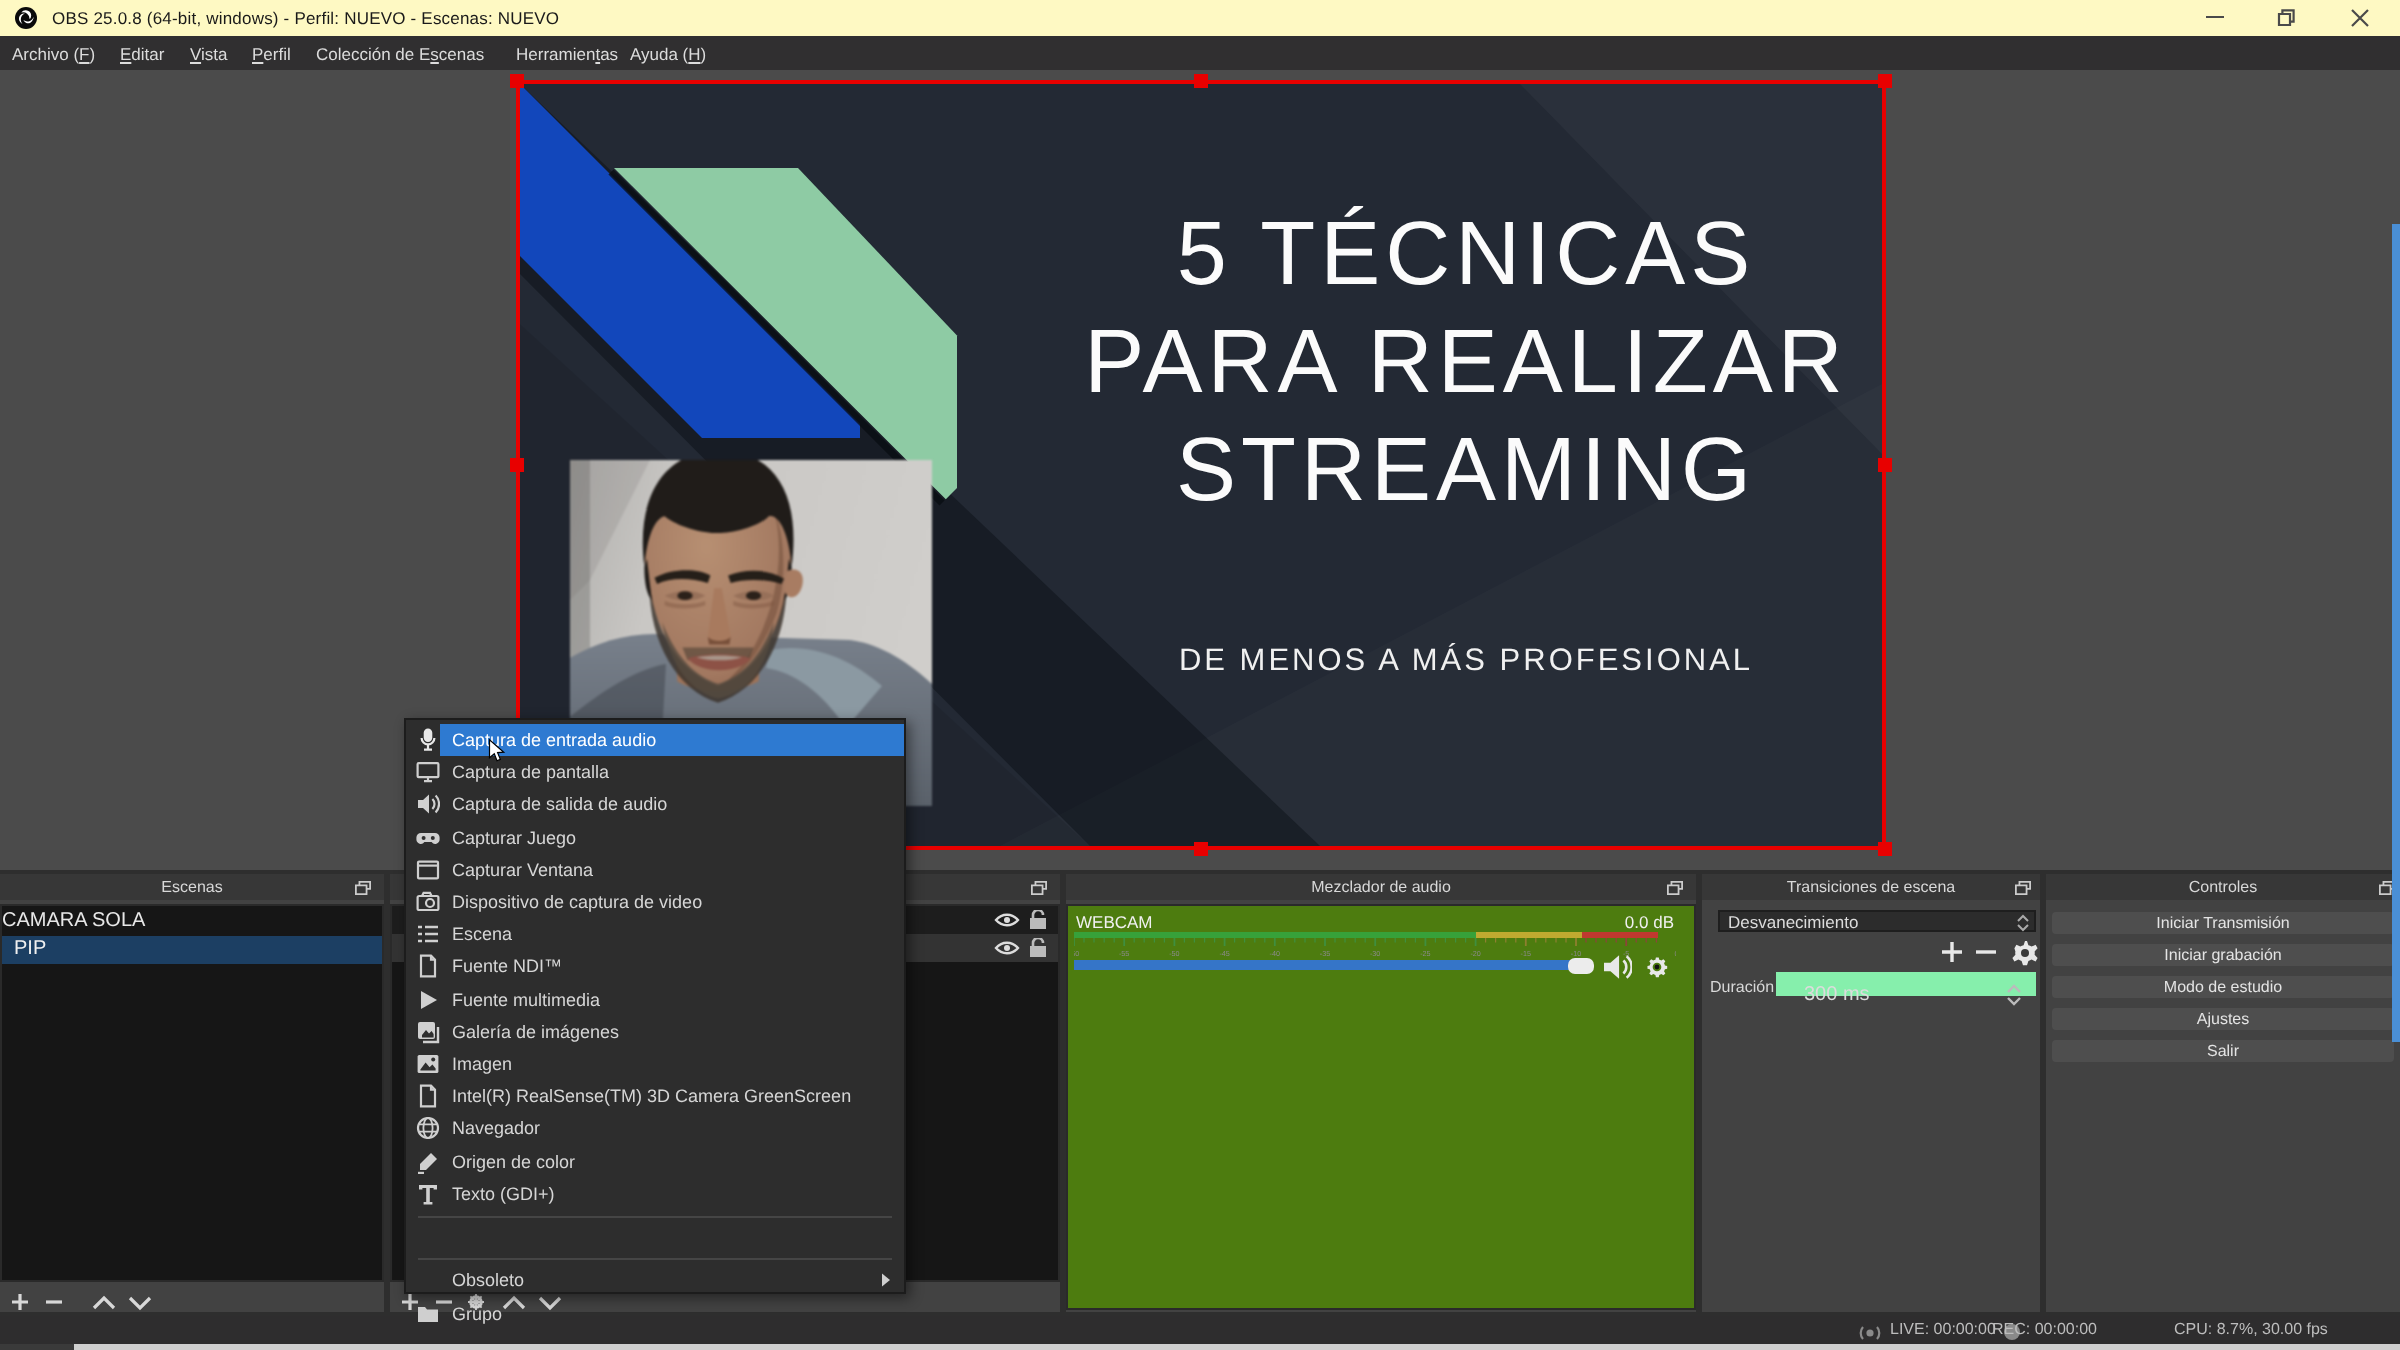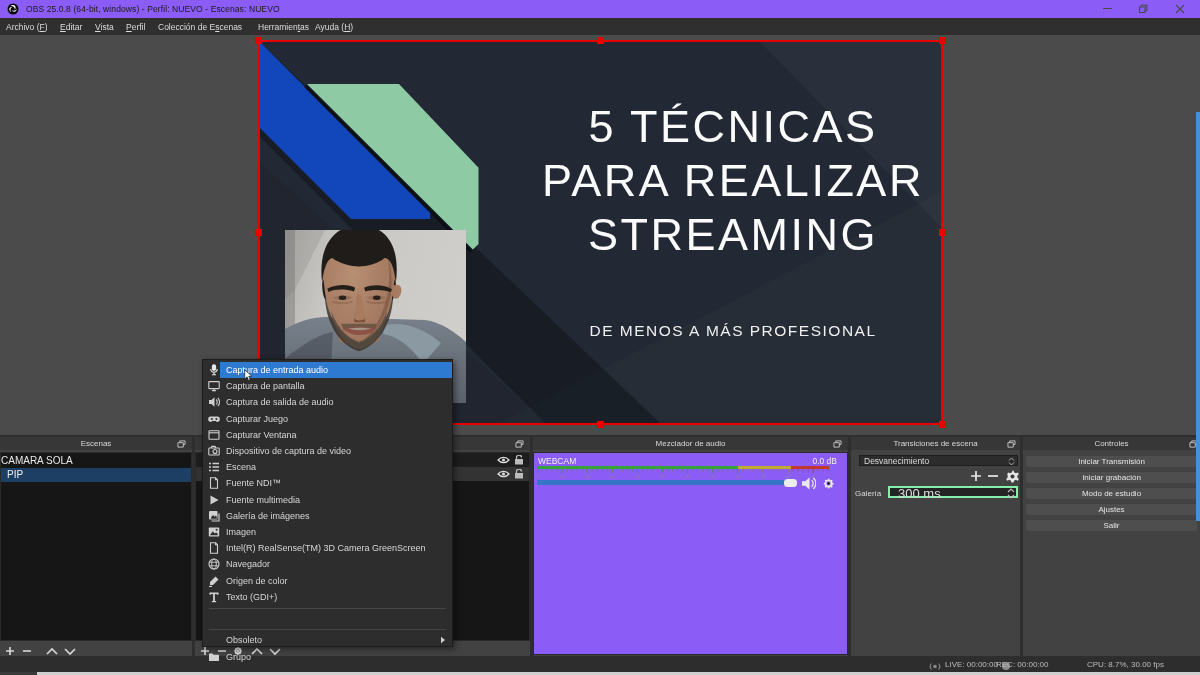--- a/index.html
+++ b/index.html
@@ -1,21 +1,21 @@
 <!DOCTYPE html>
 <html><head>
 <meta charset="utf-8">
 <style>
   * { margin:0; padding:0; box-sizing:border-box; }
   html,body { width:1200px; height:675px; overflow:hidden; }
   body { font-family:"Liberation Sans", sans-serif; position:relative; background:#4b4b4b; }
   .abs { position:absolute; }
 
   
-  #titlebar { left:0; top:0; width:1200px; height:18px; background:#8b5cf6; color:#1a1a1a; font-size:8.5px; }
+  #titlebar { left:0; top:0; width:1200px; height:18px; background:#fef9c3; color:#1a1a1a; font-size:8.5px; }
   #titlebar .txt { position:absolute; left:26px; top:4px; letter-spacing:0.1px; }
 
   
   #menubar { left:0; top:18px; width:1200px; height:17px; background:#302f30; color:#dcdcdc; font-size:8.5px; }
   #menubar span.mi { position:absolute; top:4px; white-space:pre; }
   #menubar u { text-decoration:underline; }
 
   
   #workspace { left:0; top:35px; width:1200px; height:402px; background:#4b4b4b; }
 
@@ -219,21 +219,21 @@
       </svg>
     </div>
   </div>
 
   <div class="dock" style="left:533px; width:315px;">
     <div class="dhead">Mezclador de audio
       <svg class="popout" style="right:6px;" viewBox="0 0 10 9">
           <path d="M3 3 L3 1 L9 1 L9 5 L7 5 M1 3 L7 3 L7 8 L1 8 Z" fill="none" stroke="#ccc" stroke-width="1"></path>
         </svg>
     </div>
-    <div class="list" style="height:203px; background:#8b5cf6;">
+    <div class="list" style="height:203px; background:#4d7c0f;">
       <div style="position:absolute;left:4px;top:3px;color:#f0f0f0;font-size:8.5px;">WEBCAM</div>
       <div style="position:absolute;right:10px;top:3px;color:#f0f0f0;font-size:8.5px;">0.0 dB</div>
 
       <div style="position:absolute;left:3px;top:13px;width:201px;height:3px;background:#37a13a;"></div>
       <div style="position:absolute;left:204px;top:13px;width:53px;height:3px;background:#c0aa30;"></div>
       <div style="position:absolute;left:257px;top:13px;width:38px;height:3px;background:#c0392f;"></div>
 
       <svg width="301" height="10" viewBox="0 0 301 10" style="position:absolute;left:3px;top:16px;">
 <line x1="0.0" y1="0" x2="0.0" y2="4" stroke="#3f8f3f" stroke-width="0.9"></line>
           <line x1="5.0" y1="0" x2="5.0" y2="2.2" stroke="#3f8f3f" stroke-width="0.6"></line>
@@ -334,22 +334,22 @@
         </svg>
     </div>
     <svg width="50" height="13" viewBox="0 0 50 13" style="position:absolute;left:119px;top:33px;">
       <path d="M6 1 L6 11 M1 6 L11 6" stroke="#e8e8e8" stroke-width="1.7"></path>
       <path d="M18 6 L28 6" stroke="#e8e8e8" stroke-width="1.7"></path>
       <g transform="translate(37,0)">
         <path fill="#e8e8e8" d="M6.5 0.5 L7.2 2.6 a4.3 4.3 0 0 1 1.6 0.7 l2-0.9 1 1.7-1.5 1.6 a4.3 4.3 0 0 1 0 1.7 l1.5 1.6-1 1.7-2-0.9 a4.3 4.3 0 0 1-1.6 0.7 l-0.7 2.1 h-2 l-0.7-2.1 a4.3 4.3 0 0 1-1.6-0.7 l-2 0.9-1-1.7 1.5-1.6 a4.3 4.3 0 0 1 0-1.7 L0.2 4.1 l1-1.7 2 0.9 a4.3 4.3 0 0 1 1.6-0.7 L5.5 0.5 Z"></path>
         <circle cx="5.5" cy="6.5" r="2" fill="#3b3b3b"></circle>
       </g>
     </svg>
-    <div style="position:absolute;left:4px;top:52px;color:#d8d8d8;font-size:8px;">Galería</div>
-    <div style="position:absolute;left:37px;top:49px;width:130px;height:12px;background:#242424;border:2px solid #86efac;color:#dcdcdc;font-size:13px;line-height:12px;padding-left:8px;">300 ms
+    <div style="position:absolute;left:4px;top:52px;color:#d8d8d8;font-size:8px;">Duración</div>
+    <div style="position:absolute;left:37px;top:49px;width:130px;height:12px;background:#242424;border:6px solid #86efac;color:#dcdcdc;font-size:10px;line-height:12px;padding-left:8px;">300 ms
       <svg width="8" height="11" viewBox="0 0 8 11" style="position:absolute;right:1px;top:0px;">
           <path d="M1 4 L4 1 L7 4 M1 7 L4 10 L7 7" fill="none" stroke="#bbb" stroke-width="1.2"></path>
         </svg>
     </div>
   </div>
 
   <div class="dock" style="left:1023px; width:177px;">
     <div class="dhead">Controles
       <svg class="popout" style="right:2px;" viewBox="0 0 10 9">
           <path d="M3 3 L3 1 L9 1 L9 5 L7 5 M1 3 L7 3 L7 8 L1 8 Z" fill="none" stroke="#ccc" stroke-width="1"></path>

